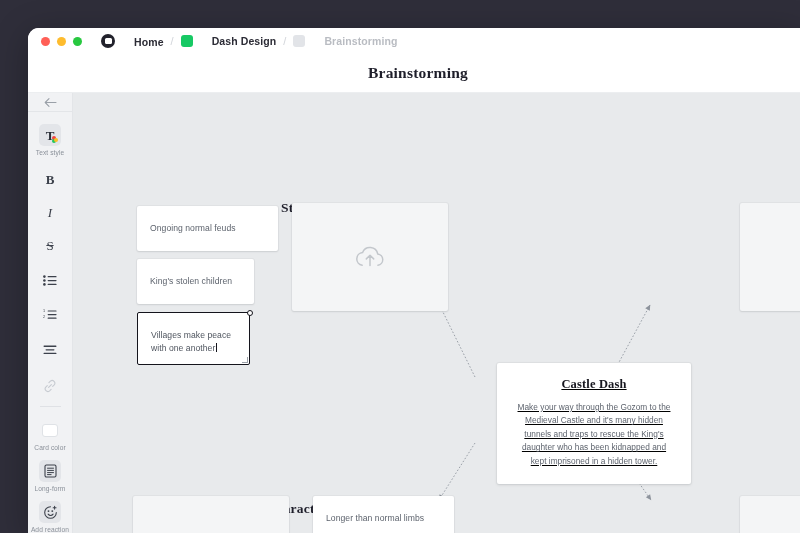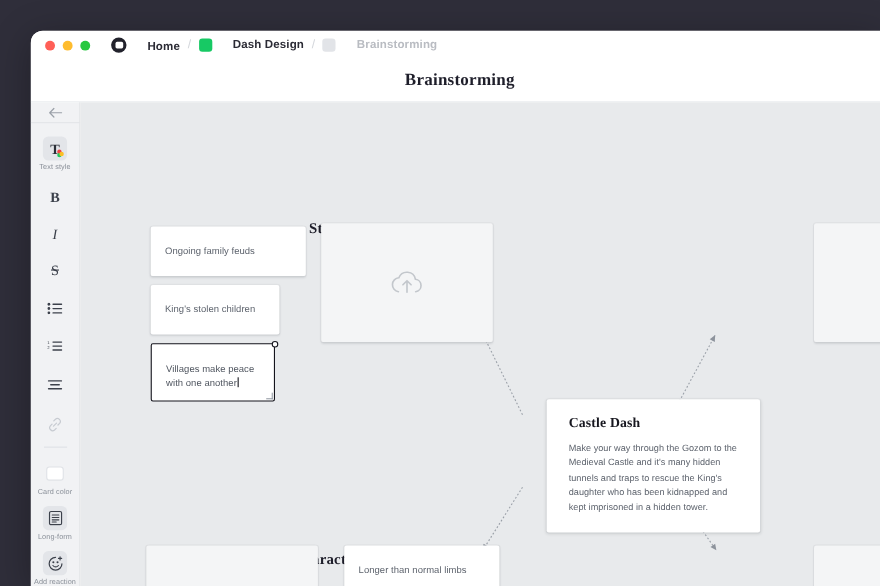--- a/index.html
+++ b/index.html
@@ -191,20 +191,22 @@
     display: flex; align-items: center; justify-content: center;
   }
   .cloud-ic { color: #c3c7cc; }
 
   .hero {
     position: absolute;
     background: #ffffff;
     border-radius: 2px;
     box-shadow: 0 1px 3px rgba(24,28,38,.13), 0 0 0 1px rgba(24,28,38,.03);
     padding: 14px 20px 16px;
+    text-align: center;
+    text-decoration: underline;
   }
   .hero-title {
     font-family: "Liberation Serif", serif;
     font-weight: 700; font-size: 12.5px; color: #17171f;
     margin-bottom: 9px; letter-spacing: .15px;
   }
   .hero-body {
     font-size: 8.3px; line-height: 1.62; color: #5d636d; letter-spacing: .02px;
   }
 </style>
@@ -367,21 +369,21 @@
             <path d="M538 284 L577 212"></path>
             <path d="M402 350 L366 407"></path>
             <path d="M538 350 L578 407"></path>
           </g>
         </svg>
 
         <div class="sec-title" style="left:208px; top:107px;">Story</div>
         <div class="sec-title" style="left:193px; top:408px;">Characters</div>
 
         <div class="note" style="left:64px; top:113px; width:141px; height:45px;">
-          <span class="note-text">Ongoing family feuds</span>
+          <span class="note-text">Ongoing normal feuds</span>
         </div>
 
         <div class="note" style="left:64px; top:166px; width:117px; height:45px;">
           <span class="note-text">King's stolen children</span>
         </div>
 
         <div class="note selected" style="left:64px; top:219px; width:113px; height:53px;">
           <span class="note-text"><span>Villages make peace with one another</span><span class="caret"></span></span>
           <span class="handle-tr"></span>
           <span class="handle-br"></span>

